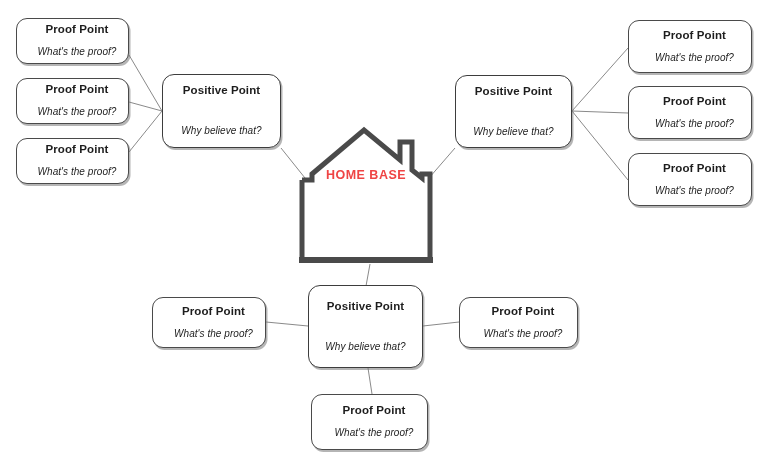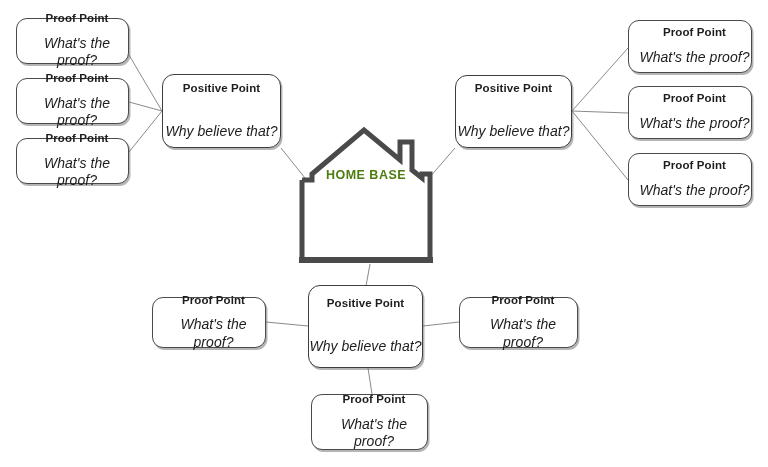--- a/index.html
+++ b/index.html
@@ -50,21 +50,21 @@
   }
   .node-title {
     font-weight: bold;
     font-size: 11.5px;
     color: #1d1d1d;
     line-height: 1.2;
     letter-spacing: 0.1px;
   }
   .node-sub {
     font-style: italic;
-    font-size: 14px;
+    font-size: 10px;
     color: #1d1d1d;
     line-height: 1.25;
     margin-top: 9px;
     letter-spacing: 0.05px;
   }
   .positive-node .node-sub { margin-top: 27px; }
 
   
   #house {
     position: absolute;
@@ -84,21 +84,21 @@
     display: flex;
     flex-direction: column;
     align-items: center;
     text-align: center;
     z-index: 5;
     pointer-events: none;
   }
   .house-title {
     font-weight: bold;
     font-size: 12.5px;
-    color: #4d7c0f;
+    color: #ef4444;
     letter-spacing: 0.5px;
     line-height: 1.2;
   }
   .house-sub {
     font-style: italic;
     font-size: 12.5px;
     color: #1d1d1d;
     line-height: 1.3;
     margin-top: 14px;
     width: 104px;

